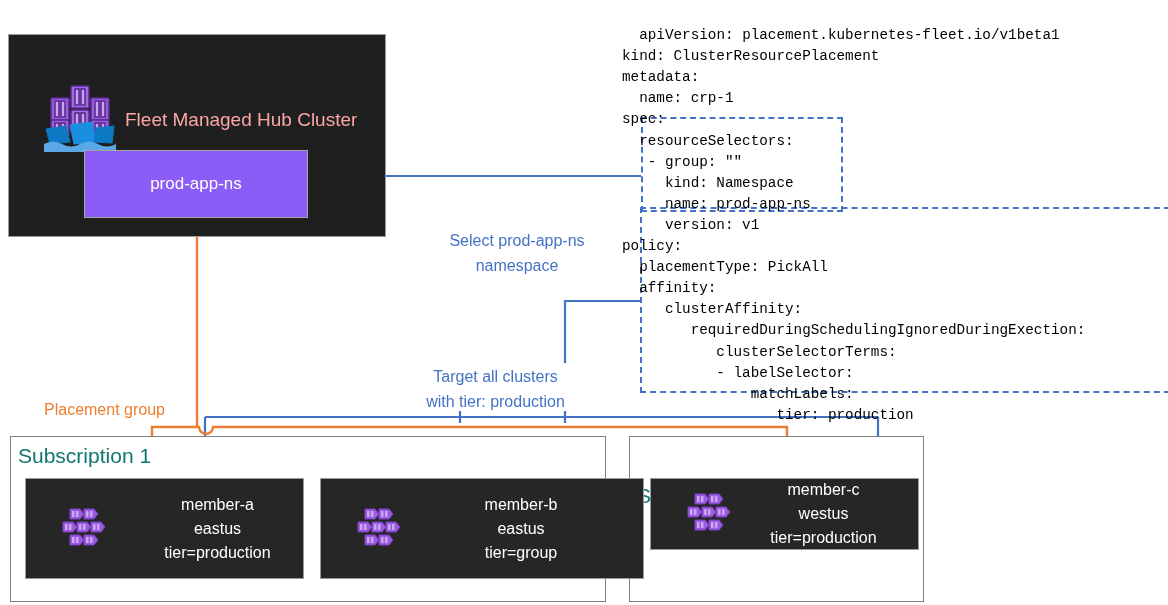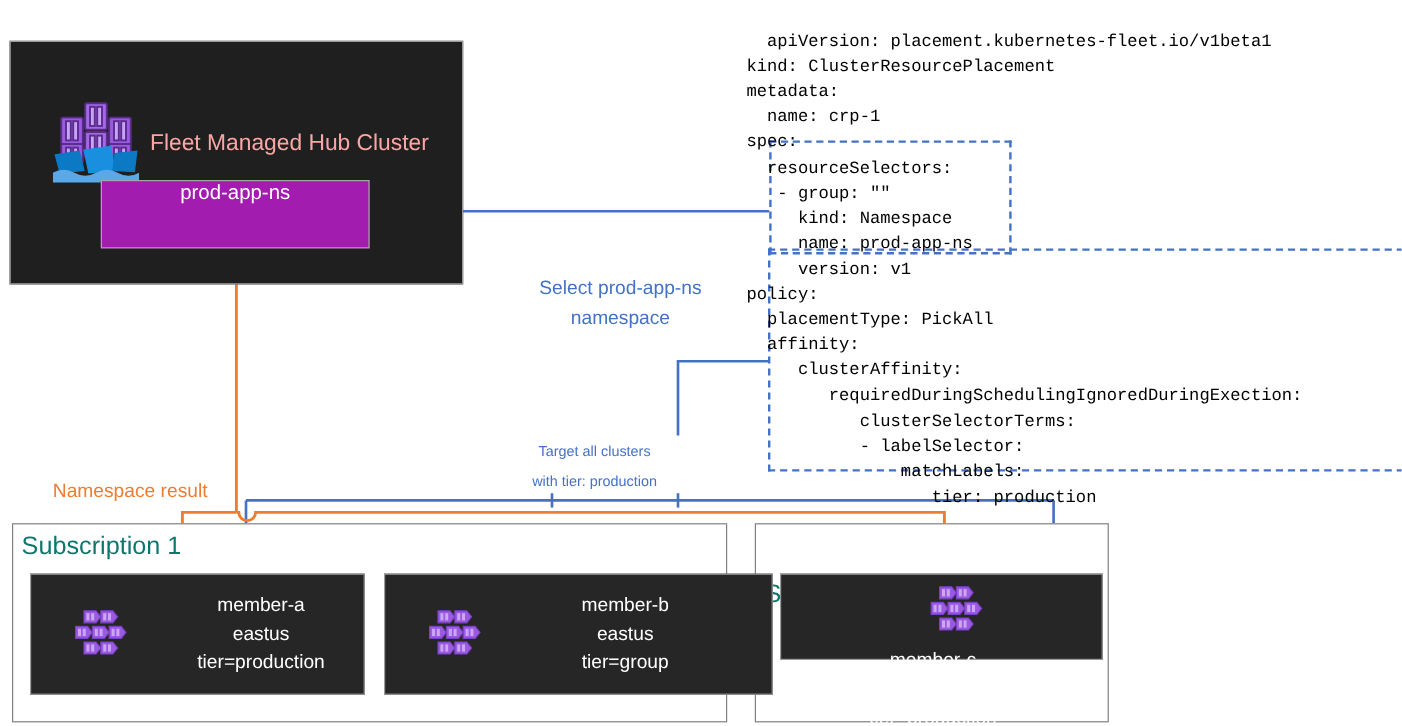--- a/index.html
+++ b/index.html
@@ -7,23 +7,23 @@
        font-family:"Liberation Sans",sans-serif;}
   #canvas{position:absolute;left:0;top:0;width:1168px;height:605px;}
 
   
   .hub-box{position:absolute;left:8px;top:34px;width:378px;height:203px;
            background:#1f1f1f;border:1px solid #9a9a9a;box-sizing:border-box;}
   .hub-title{position:absolute;left:116px;top:74px;width:250px;
              color:#fca5a5;font-size:19px;line-height:22px;white-space:nowrap;}
   .hub-icon{position:absolute;left:35px;top:47px;width:72px;height:72px;}
 
-  .ns-box{position:absolute;left:84px;top:150px;width:224px;height:57px;
-          background:#a21caf;border:1px solid #a6a6a6;box-sizing:border-box;
-          display:flex;justify-content:center;
+  .ns-box{position:absolute;left:84px;top:150px;width:224px;height:68px;
+          background:#8b5cf6;border:1px solid #a6a6a6;box-sizing:border-box;
+          display:flex;align-items:center;justify-content:center;
           color:#ffffff;font-size:17px;}
 
   
   .yaml{position:absolute;left:622px;top:4px;width:546px;
         font-family:Liberation Mono, monospace;font-size:14.3px;
         line-height:21.1px;color:#000000;white-space:pre;}
 
   
   .dash{position:absolute;border:2px dashed #4472c4;box-sizing:border-box;}
   #dash-selectors{left:641px;top:117px;width:202px;height:95px;}
@@ -35,31 +35,31 @@
   #sub1{left:10px;top:436px;width:596px;height:166px;}
   #sub2{left:629px;top:436px;width:295px;height:166px;}
   .sub-title{position:absolute;font-size:21px;color:#0f766e;white-space:nowrap;}
   #sub1-title{left:18px;top:444px;}
   #sub2-title{left:637px;top:444px;margin-top:40px;}
 
   .member{position:absolute;background:#262626;border:1px solid #9a9a9a;
           box-sizing:border-box;display:flex;align-items:center;}
   #member-a{left:25px;top:478px;width:279px;height:101px;gap:28px;}
   #member-b{left:320px;top:478px;width:324px;height:101px;}
-  #member-c{left:650px;top:478px;width:269px;height:72px;flex-direction:column;}
+  #member-c{left:650px;top:478px;width:269px;height:72px;}
   .member-icon{width:60px;height:60px;margin-left:32px;flex:none;}
   .member-text{flex:1;text-align:center;color:#ffffff;font-size:16px;
                line-height:24px;padding-right:14px;}
 
   
   .lbl{position:absolute;white-space:nowrap;text-align:center;}
   #lbl-select{left:437px;top:182px;width:160px;color:#4472c4;
               font-size:16px;line-height:25px;margin-top:46px;}
   #lbl-target{left:403px;top:364px;width:185px;color:#4472c4;
-              font-size:12px;line-height:25px;}
+              font-size:16px;line-height:25px;}
   #lbl-placement{left:44px;top:401px;color:#ed7d31;font-size:16px;}
 </style>
 </head>
 <body>
 
 <svg id="canvas" viewBox="0 0 1168 605">
   <defs>
     <marker id="arrow-blue" viewBox="0 0 10 10" refX="8.5" refY="5" markerWidth="5.5" markerHeight="5.5" orient="auto-start-reverse">
       <path d="M0,0.6 L10,5 L0,9.4 z" fill="#4472c4"></path>
     </marker>
@@ -147,21 +147,21 @@
 </div>
 
 <div id="lbl-select" class="lbl">
   <span>Select prod-app-ns</span><br>
   <span>namespace</span>
 </div>
 <div id="lbl-target" class="lbl">
   <span>Target all clusters</span><br>
   <span>with tier: production</span>
 </div>
-<div id="lbl-placement" class="lbl">Namespace result</div>
+<div id="lbl-placement" class="lbl">Placement group</div>
 
 <div id="sub1" class="sub-box"></div>
 <div id="sub1-title" class="sub-title">Subscription 1</div>
 
 <div id="sub2" class="sub-box"></div>
 <div id="sub2-title" class="sub-title">Subscription 2</div>
 
 <div id="member-a" class="member">
   <svg class="member-icon" viewBox="0 0 60 60">
     <g fill="#9b5be0" stroke="#7a3fc4" stroke-width="1">

